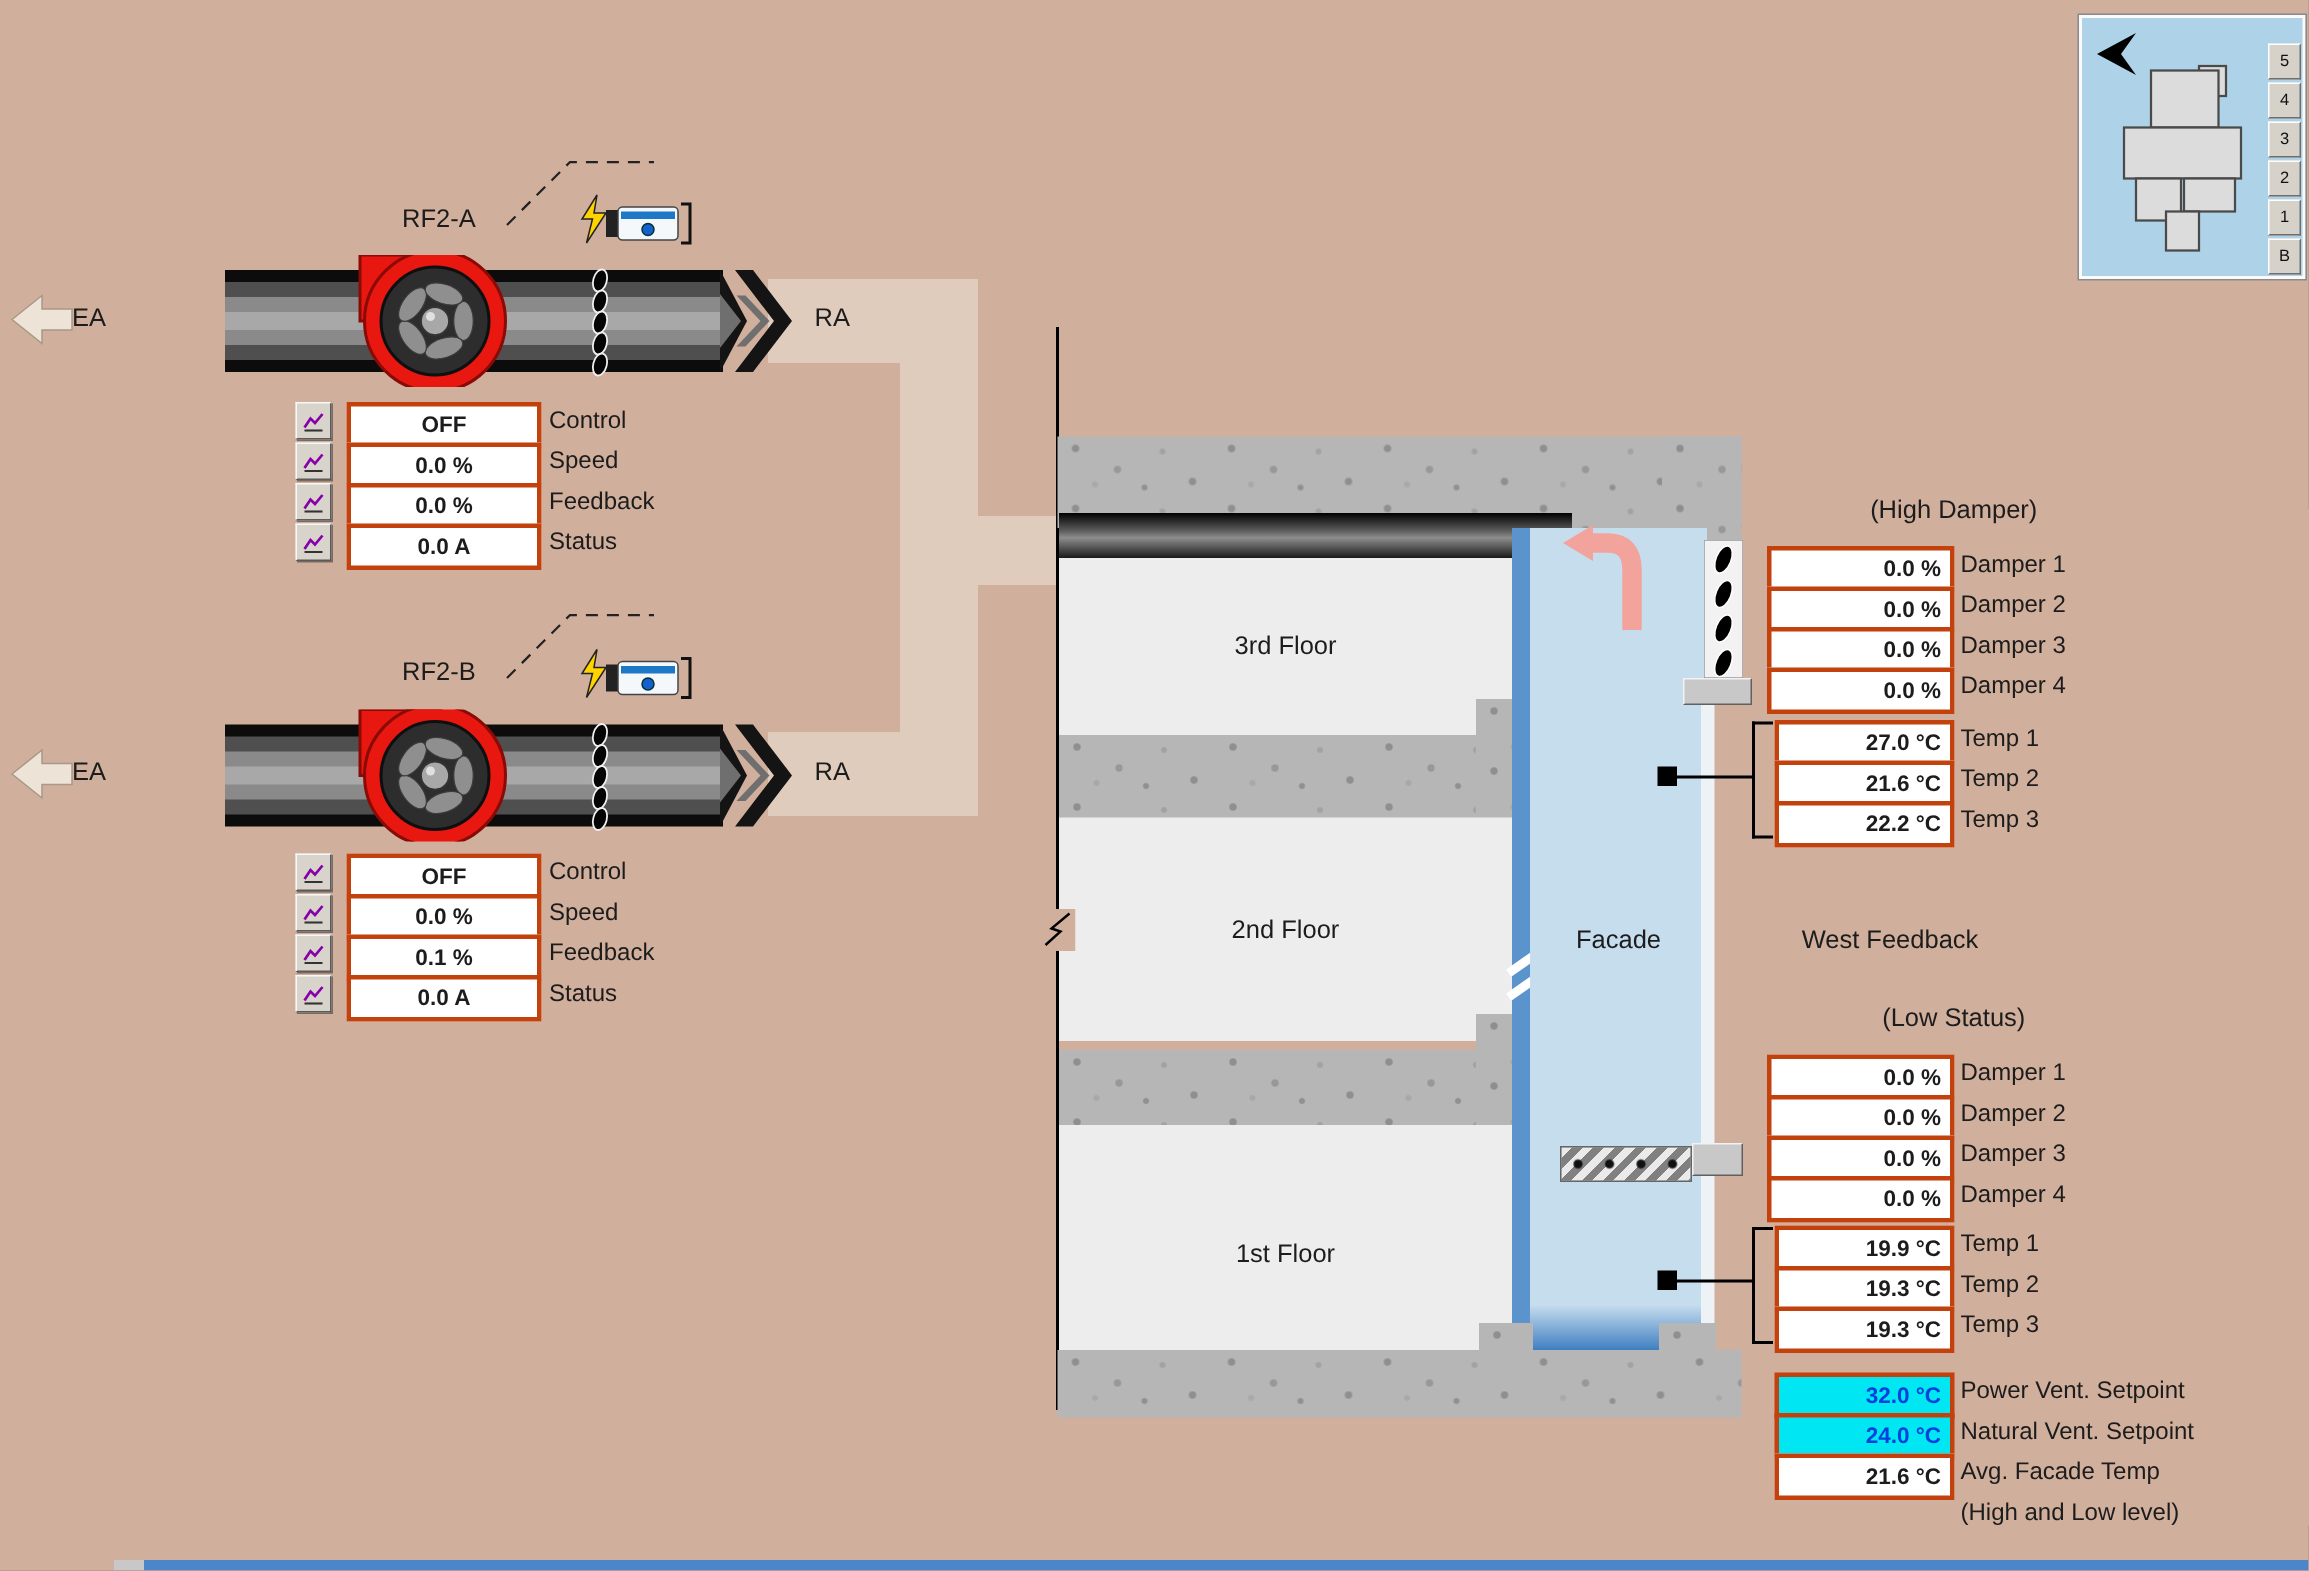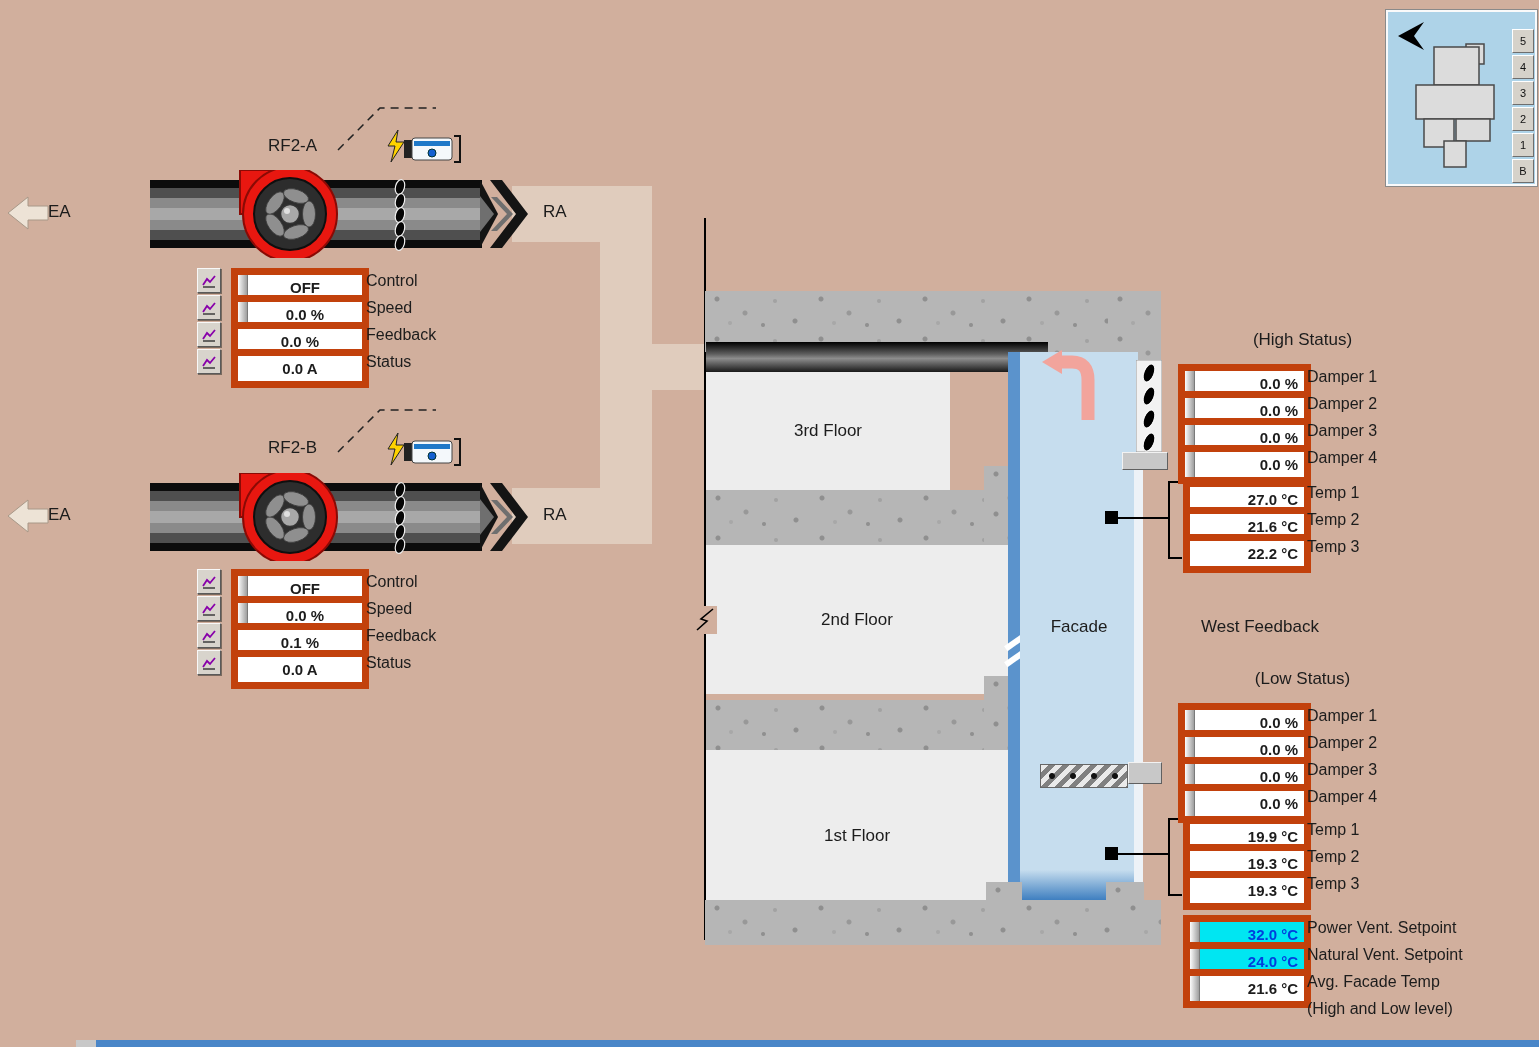--- a/index.html
+++ b/index.html
@@ -13,22 +13,22 @@
     background:#d1af9d;
     overflow:hidden;
     color:#1c1c1c;
   }
   .abs{position:absolute;}
   .row-label{font-size:16px;line-height:25px;color:#1c1c1c;white-space:nowrap;}
   .big-label{font-size:17px;color:#1c1c1c;white-space:nowrap;}
   .value-box{
     display:flex;align-items:stretch;
     height:25px;background:#ffffff;
-    border:7px solid #c2410c;
-    font-size:15px;font-weight:bold;
+    border:3px solid #c2410c;
+    font-size:15px;font-weight:bold;flex-direction:column;
   }
   .value-box .val{flex:1;line-height:25px;}
   .val.center{text-align:center;}
   .val.right{text-align:right;padding-right:6px;}
   .vtab{
     width:9px;
     background:linear-gradient(90deg,#fcfcfc,#9e9e9e);
     border-right:1px solid #7a7a7a;
   }
   .cyan .val{background:#00e6f2;color:#0040dd;}
@@ -256,21 +256,21 @@
       <span class="val center">0.0 A</span>
     </div>
   <div class="abs row-label" style="left:366px;top:650px">Status</div>
 
   <div class="abs" style="left:704px;top:218px;width:2px;height:722px;background:#000"></div>
 
   <div class="abs concrete" style="left:705px;top:291px;width:456px;height:61px"></div>
   <div class="abs concrete" style="left:1108px;top:291px;width:53px;height:75px"></div>
   <div class="abs dark-duct" style="left:706px;top:342px;width:342px;height:30px"></div>
 
-  <div class="abs floor" style="left:706px;top:372px;width:244px;height:118px">
+  <div class="abs floor" style="left:706px;top:372px;width:302px;height:118px">
     <span class="big-label">3rd Floor</span>
   </div>
   <div class="abs concrete" style="left:706px;top:490px;width:302px;height:55px"></div>
   <div class="abs concrete" style="left:984px;top:466px;width:52px;height:114px"></div>
 
   <div class="abs floor" style="left:706px;top:545px;width:302px;height:149px">
     <span class="big-label">2nd Floor</span>
   </div>
   <div class="abs concrete" style="left:706px;top:700px;width:302px;height:50px"></div>
   <div class="abs concrete" style="left:984px;top:676px;width:52px;height:76px"></div>
@@ -318,21 +318,21 @@
   <div class="abs bracket-v" style="left:1168px;top:481px;height:78px"></div>
   <div class="abs bracket-t" style="left:1168px;top:481px"></div>
   <div class="abs bracket-t" style="left:1168px;top:557px"></div>
 
   <div class="abs sensor-sq" style="left:1105px;top:847px"></div>
   <div class="abs sensor-line" style="left:1118px;top:853px;width:50px"></div>
   <div class="abs bracket-v" style="left:1168px;top:818px;height:78px"></div>
   <div class="abs bracket-t" style="left:1168px;top:818px"></div>
   <div class="abs bracket-t" style="left:1168px;top:894px"></div>
 
-  <div class="abs big-label" style="left:1195px;top:330px;width:215px;text-align:center">(High Status)</div>
+  <div class="abs big-label" style="left:1195px;top:330px;width:215px;text-align:center">(High Damper)</div>
 
   <div class="abs value-box" style="left:1178px;top:364px;width:119px">
       <span class="vtab"></span>
       <span class="val right">0.0 %</span>
     </div>
   <div class="abs row-label" style="left:1307px;top:364px">Damper 1</div>
   <div class="abs value-box" style="left:1178px;top:391px;width:119px">
       <span class="vtab"></span>
       <span class="val right">0.0 %</span>
     </div>

